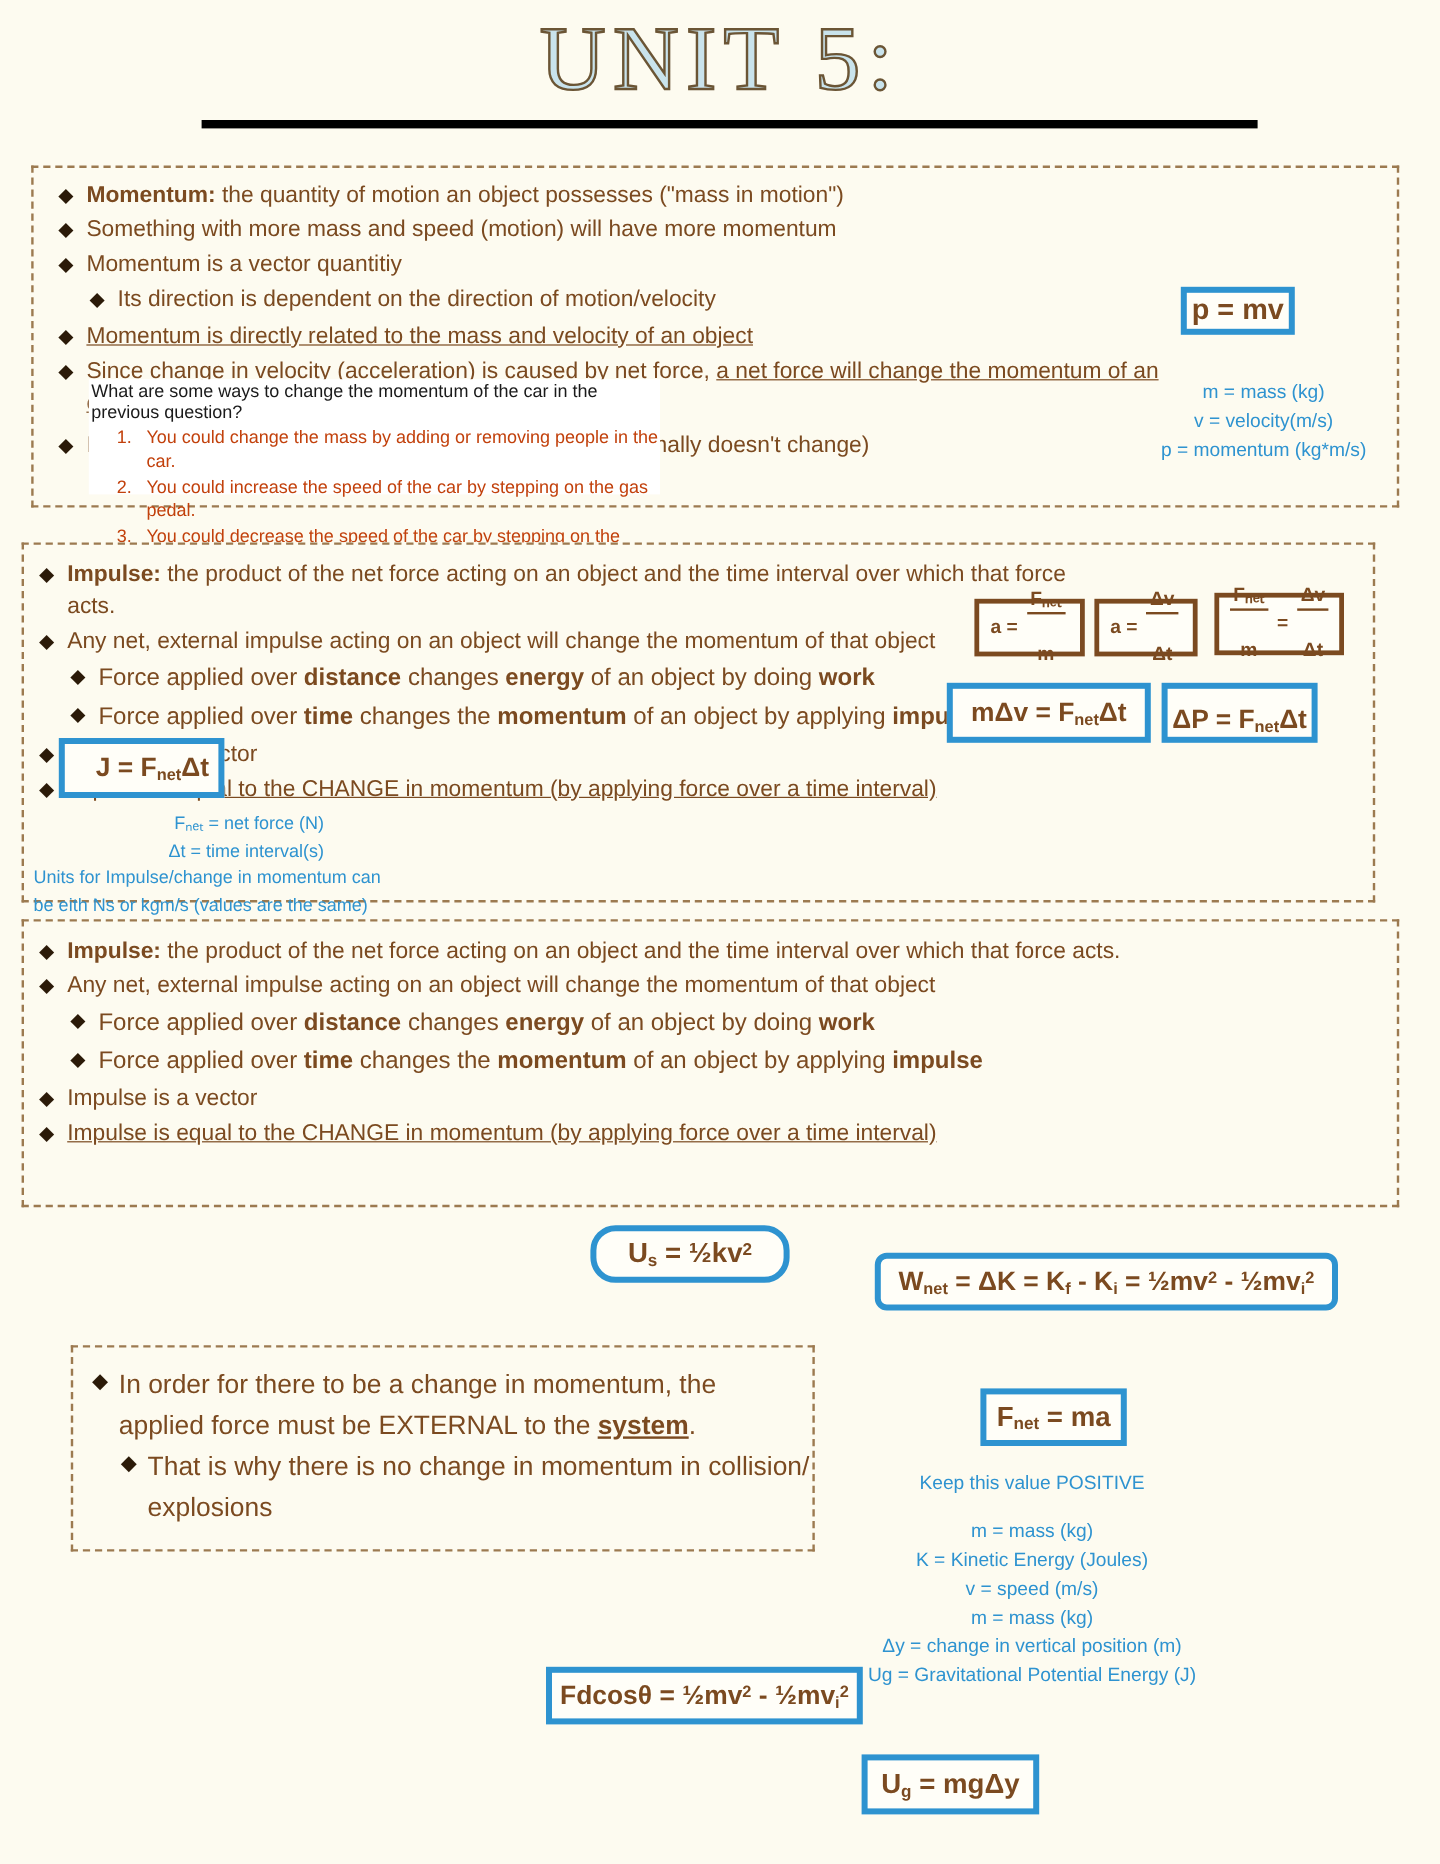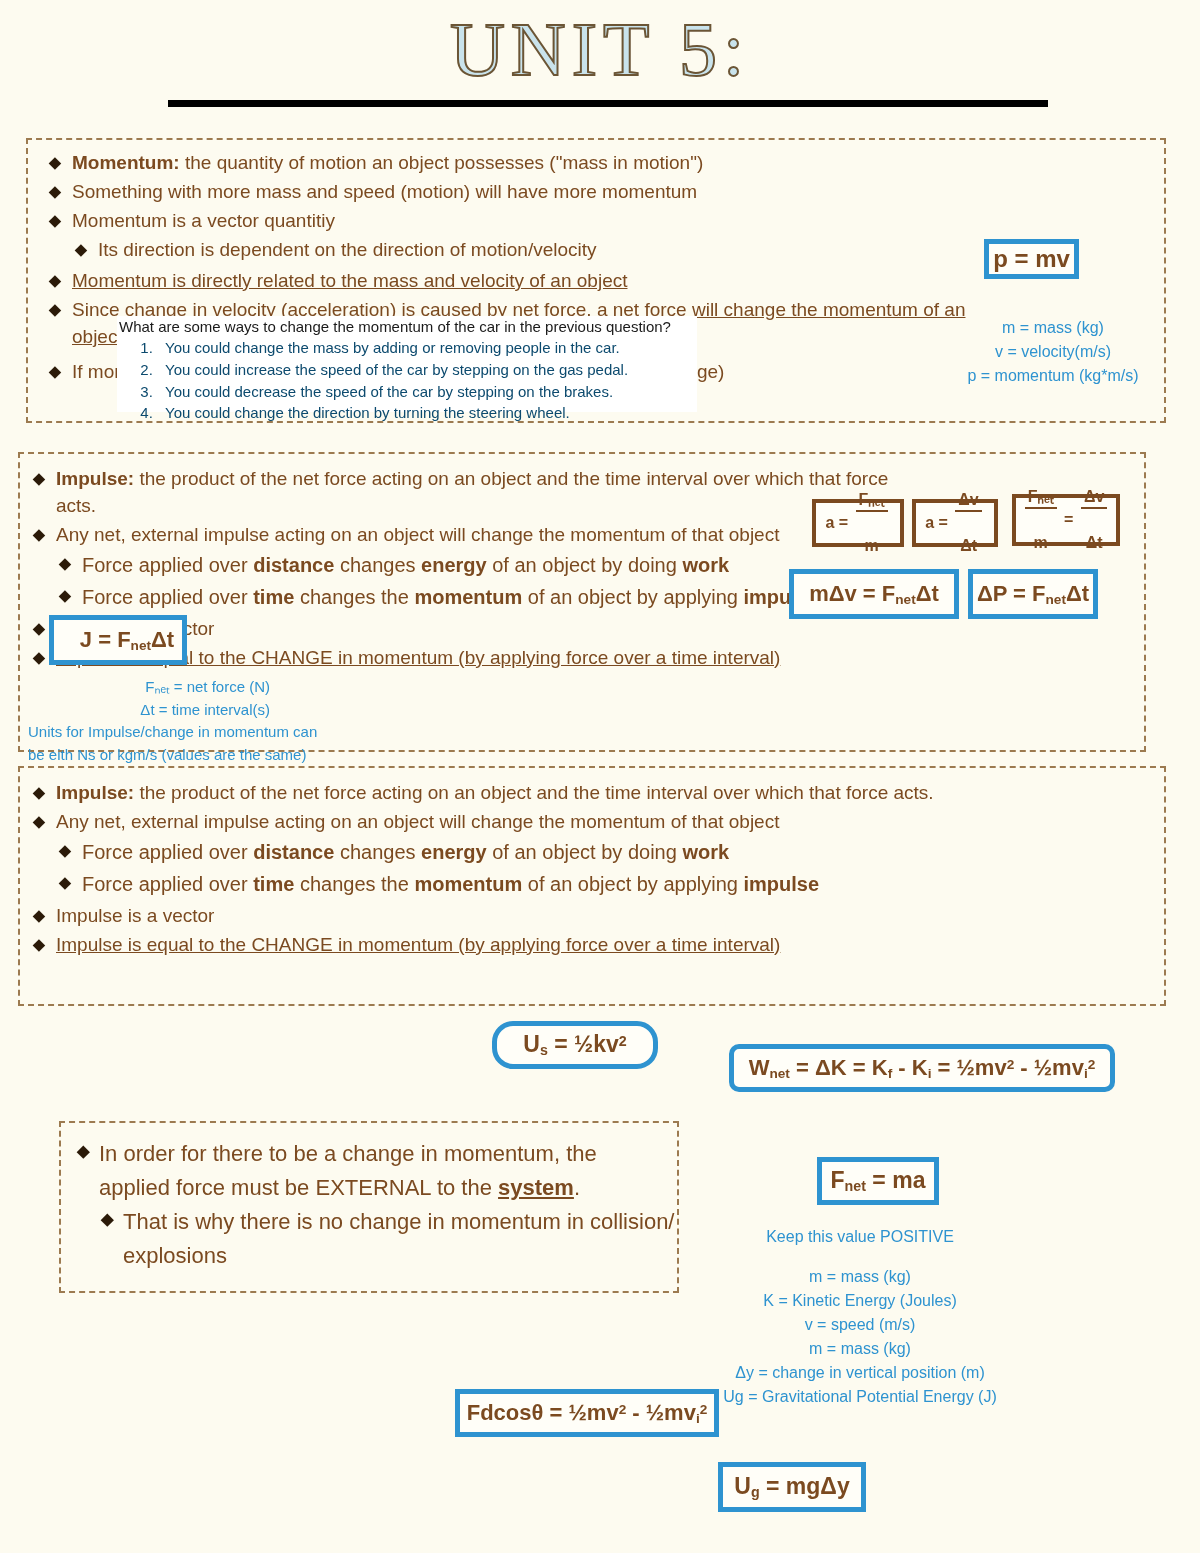--- a/index.html
+++ b/index.html
@@ -89,21 +89,21 @@
     font-family: "Liberation Sans", sans-serif;
   }
   .shot .q {
     color: #1a1a1a;
     font-size: 15px;
     margin: 2px 0 3px 2px;
   }
   .shot ol {
     margin: 0;
     padding-left: 40px;
-    color: #0c4a6e;
+    color: #c2410c;
     font-size: 15px;
   }
   .shot ol li {
     margin-bottom: 2px;
     padding-left: 8px;
     line-height: 1.32;
   }
 
   
   .fbox {
@@ -180,21 +180,21 @@
     <li>
       <span class="bullet">⬥</span>
       <span>Since change in velocity (acceleration) is caused by net force, </span><span class="u">a net force will change the momentum of an object.</span>
     </li>
     <li style="margin-top:8px;">
       <span class="bullet">⬥</span>
       <span>If momentum changes, then </span><span class="blue-bold">Δp = mΔv</span><span> (since mass normally doesn't change)</span>
     </li>
   </ul>
 
-  <div class="shot" style="left:46px; top:176px; width:580px; height:96px;margin-left:43px;">
+  <div class="shot" style="left:46px; top:176px; width:476px; height:96px;">
     <div class="q">What are some ways to change the momentum of the car in the previous question?</div>
     <ol>
       <li>You could change the mass by adding or removing people in the car.</li>
       <li>You could increase the speed of the car by stepping on the gas pedal.</li>
       <li>You could decrease the speed of the car by stepping on the brakes.</li>
       <li>You could change the direction by turning the steering wheel.</li>
     </ol>
   </div>
 
   <div class="legend" style="left:930px; top:176px; width:190px; text-align:center;">
@@ -281,21 +281,21 @@
       <span class="num">Δv</span>
       <span class="den">Δt</span>
     </span>
   </span>
 </div>
 
 <div class="fbox blue" style="left:789px; top:569px; width:170px; height:50px; font-size:22px;">
   <span><span>mΔv = F</span><sub>net</sub><span>Δt</span></span>
 </div>
 
-<div class="fbox blue" style="left:968px; top:569px; width:130px; height:50px; font-size:22px;">
+<div class="fbox blue" style="left:968px; top:569px; width:130px; height:50px; font-size:22px;align-items:flex-end;">
   <span><span>ΔP = F</span><sub>net</sub><span>Δt</span></span>
 </div>
 
 <div class="fbox blue" style="left:49px; top:615px; width:138px; height:50px; font-size:22px;padding-left:18px;">
   <span><span>J = F</span><sub>net</sub><span>Δt</span></span>
 </div>
 
 <div class="dashed-block" style="left:18px; top:766px; width:1148px; height:240px;">
   <ul class="bl" style="position:absolute; left:10px; top:12px; width:920px;">
     <li>

